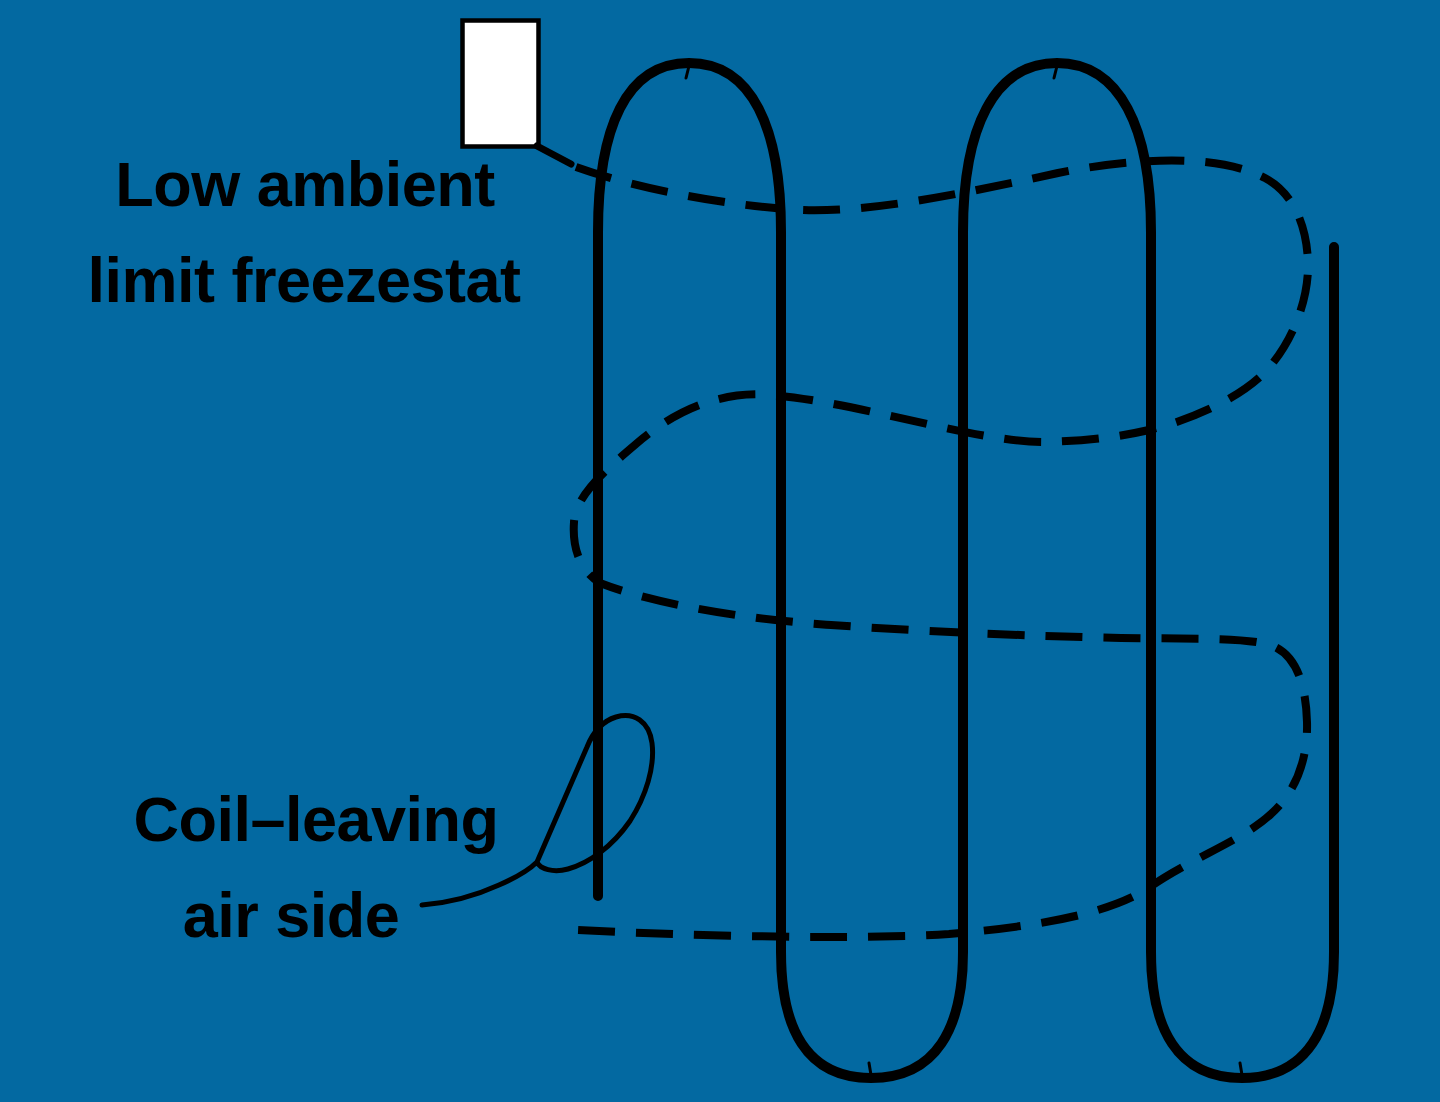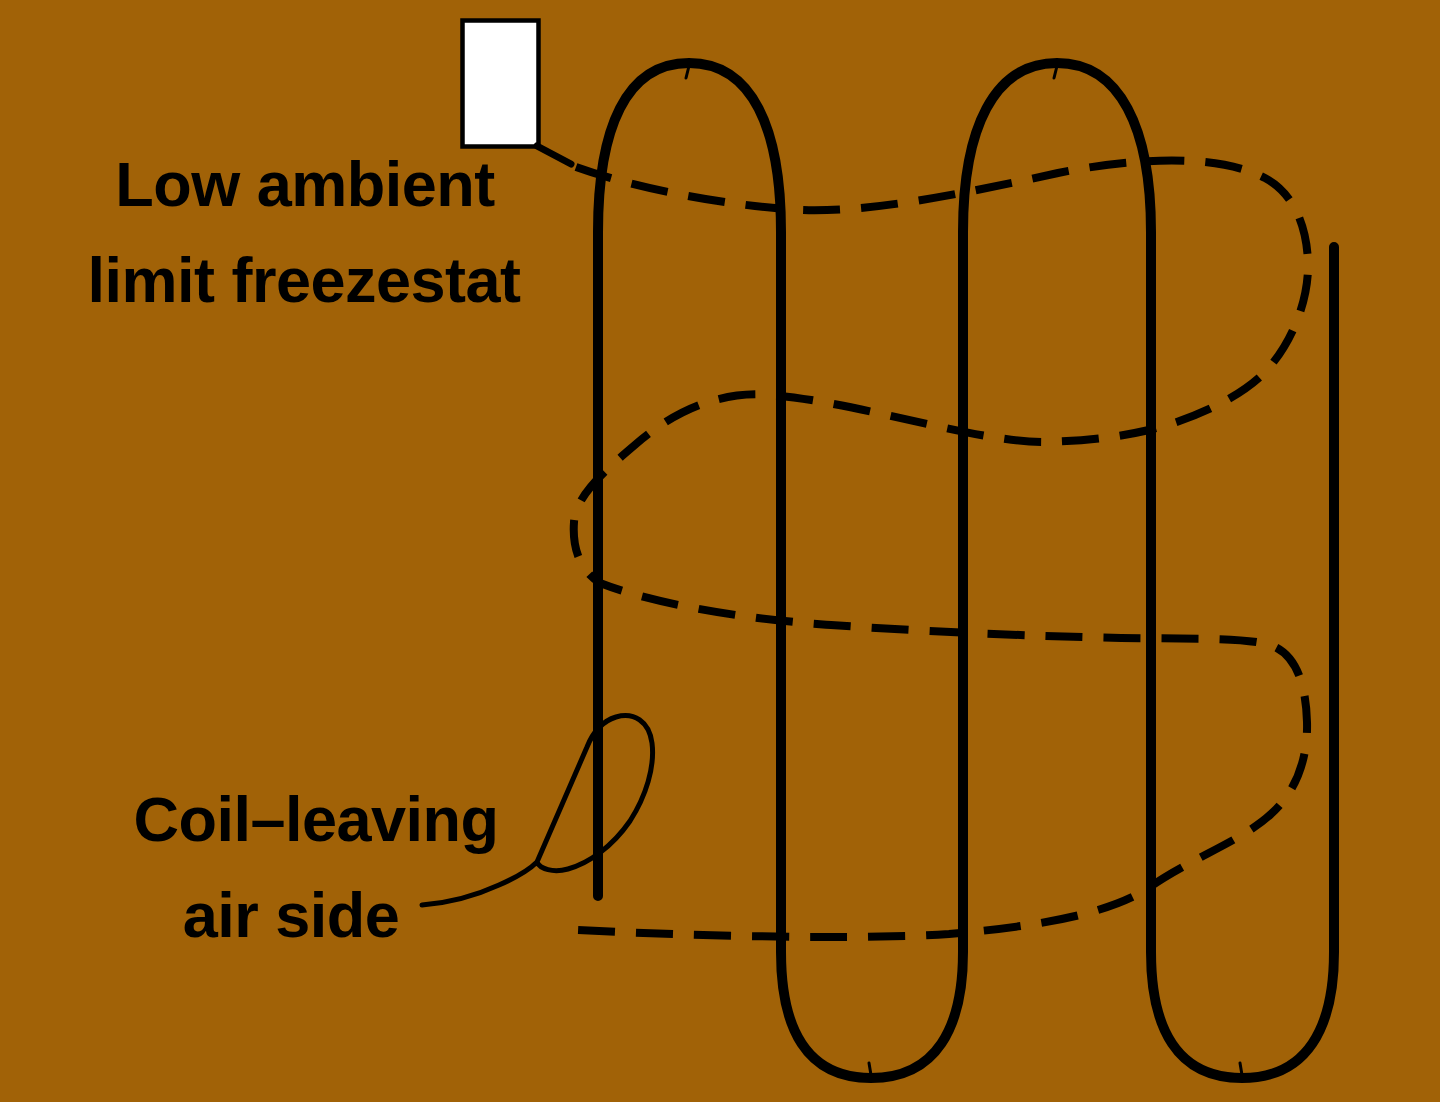--- a/index.html
+++ b/index.html
@@ -4,21 +4,21 @@
 <style>
   html, body {
     margin: 0;
     padding: 0;
     background: #ffffff;
   }
   .stage {
     position: relative;
     width: 1440px;
     height: 1102px;
-    background: #a16207;
+    background: #0369a1;
     overflow: hidden;
   }
   svg.diagram {
     position: absolute;
     inset: 0;
     display: block;
   }
   .ink-stroke {
     stroke: #000000;
     fill: none;

